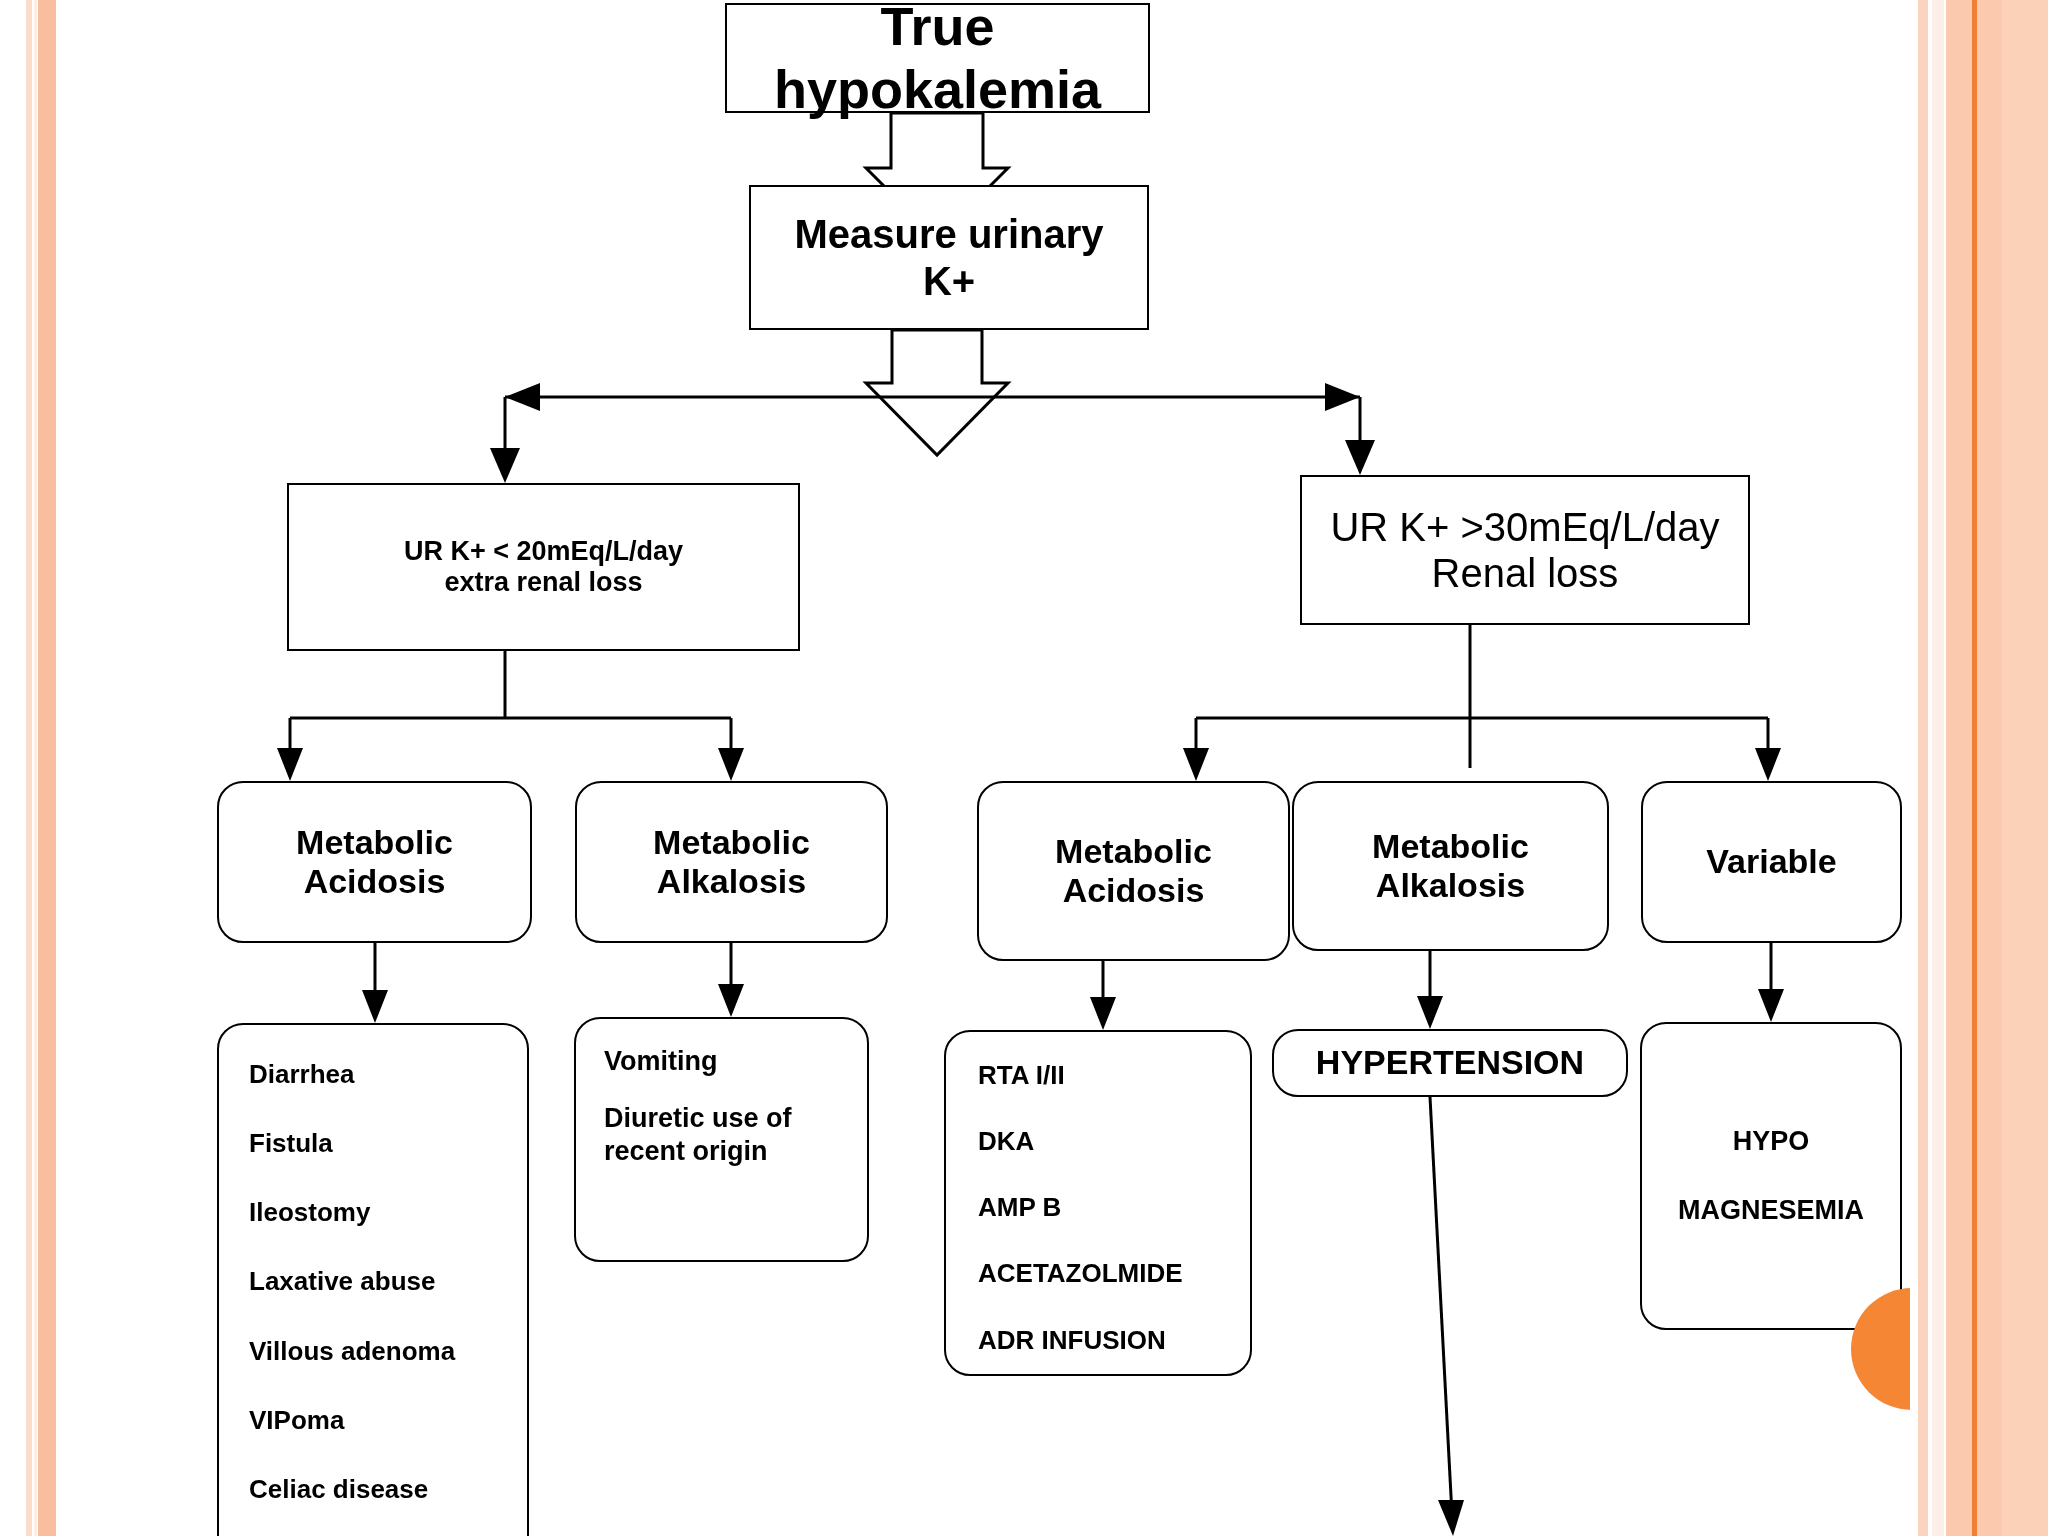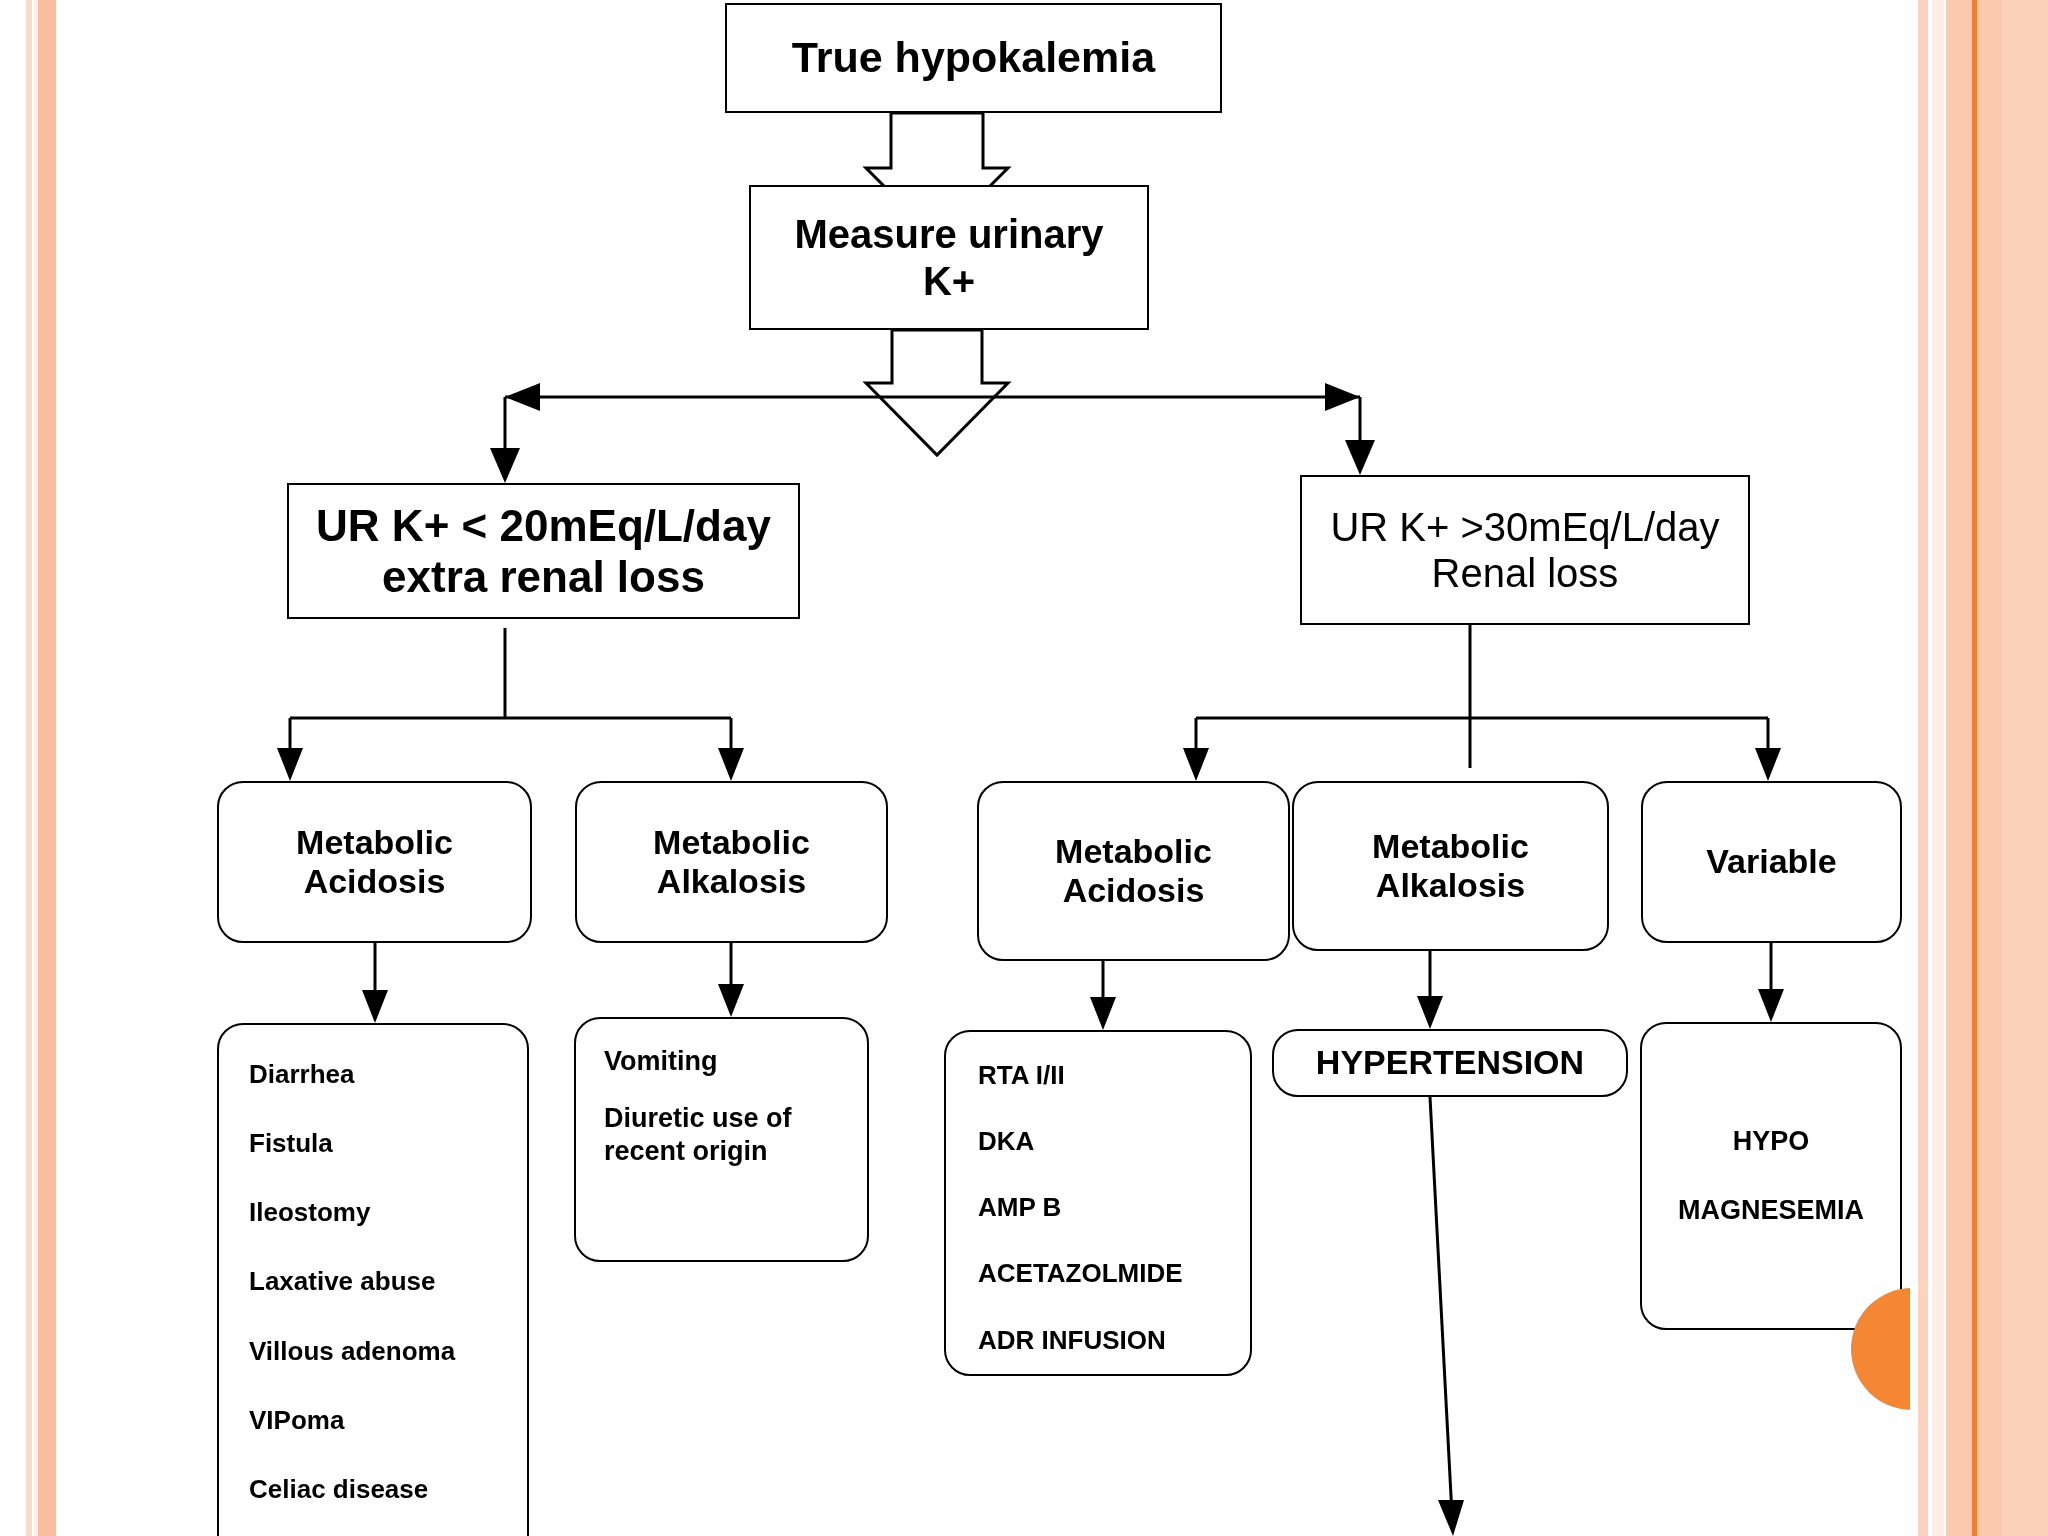--- a/index.html
+++ b/index.html
@@ -59,23 +59,23 @@
   .node.rect{border-radius:0;}
   .node.round{border-radius:26px;}
   .node.listbox{
     align-items:flex-start;
     justify-content:flex-start;
     text-align:left;
   }
   .node .lines{width:100%;}
   .node .lines div{line-height:1.16;}
 
-  .t-hypo      {left:725px; top:3px;   width:497px; height:110px; font-size:43px; font-weight:bold;}
+  .t-hypo      {left:725px; top:3px;   width:425px; height:110px; font-size:54px; font-weight:bold;}
   .t-measure   {left:749px; top:185px; width:400px; height:145px; font-size:40px; font-weight:bold;text-align:center;}
-  .t-left-br   {left:287px; top:483px; width:513px; height:136px; font-size:44px; font-weight:bold;}
+  .t-left-br   {left:287px; top:483px; width:513px; height:168px; font-size:27px; font-weight:bold;}
   .t-right-br  {left:1300px;top:475px; width:450px; height:150px; font-size:40px; font-weight:normal;}
 
   .t-ma-left   {left:217px; top:781px; width:315px; height:162px; font-size:34px; font-weight:bold;}
   .t-mk-left   {left:575px; top:781px; width:313px; height:162px; font-size:34px; font-weight:bold;}
   .t-ma-right  {left:977px; top:781px; width:313px; height:180px; font-size:34px; font-weight:bold;}
   .t-mk-right  {left:1292px;top:781px; width:317px; height:170px; font-size:34px; font-weight:bold;}
   .t-variable  {left:1641px;top:781px; width:261px; height:162px; font-size:34px; font-weight:bold;}
 
   .t-extra-list{left:217px; top:1023px;width:312px; height:560px; font-size:26px; font-weight:bold;
                 padding:34px 0 0 30px;}

